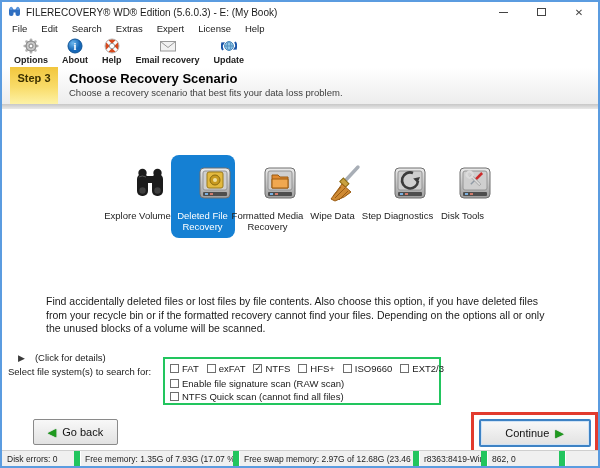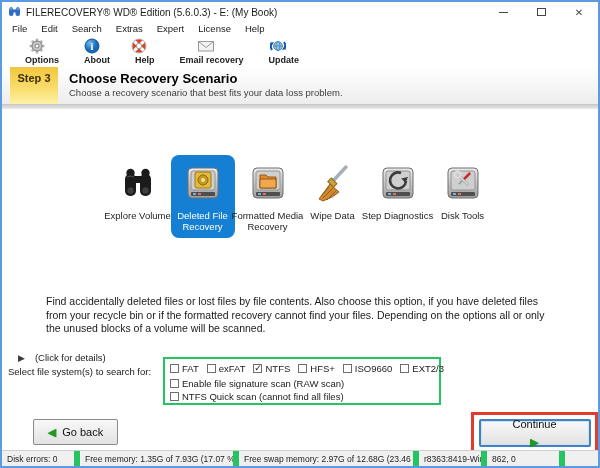--- a/index.html
+++ b/index.html
@@ -16,59 +16,59 @@
   .win-btn { width:38px; height:100%; display:flex; align-items:center; justify-content:center; color:#444; font-size:10px; }
   .max-glyph { width:9px; height:8px; border:1px solid #444; display:inline-block; }
   .min-glyph { width:9px; height:1px; background:#444; display:inline-block; }
   
   .menubar { height:13px; display:flex; align-items:center; padding-left:3px; background:#fff; }
   .menu-item { padding:0 7px; font-size:9.5px; }
   
   .toolbar { height:32px; display:flex; align-items:flex-start; padding:2px 0 0 5px; background:#fff; }
   .tool-item { display:flex; flex-direction:column; align-items:center; padding:0 7px; }
   .tool-icon { height:17px; display:flex; align-items:center; justify-content:center; }
-  .tool-label { font-size:9px; font-weight:bold; color:#222; margin-top:1px; white-space:nowrap;margin-left:11px; }
+  .tool-label { font-size:9px; font-weight:bold; color:#222; margin-top:1px; white-space:nowrap; }
   .tool-item.disabled .tool-label { color:#9a9a9a; }
   .tool-item.disabled .tool-icon { opacity:.45; filter:grayscale(1); }
   
   .banner { height:37px; background:linear-gradient(180deg,#ffffff 0%,#ededed 100%); position:relative; }
   .step-box {
     position:absolute; left:8px; top:0; bottom:0; width:48px; text-align:center;
     background:linear-gradient(180deg,#f2c63d 0%,#f9dc6a 55%,#fdf2a6 100%);
     font-weight:bold; font-size:11px; color:#3c3000; padding-top:5px;
   }
   .banner-texts { margin-left:67px; padding-top:4px; }
   .banner-title { font-size:13px; font-weight:bold; color:#000; }
   .banner-sub { font-size:9.5px; color:#3d3d3d; margin-top:1px; }
   .banner-shadow { height:5px; background:linear-gradient(180deg,#c7c7c7,#e9e9e9); }
   
   .content { position:relative; height:341px; background:#fff; }
   .scenarios { position:absolute; top:46px; left:0; right:0; display:flex; justify-content:center; gap:1px; }
-  .scenario { width:64px; display:flex; flex-direction:column; align-items:center; padding:8px 0 6px 0; border-radius:8px; }
+  .scenario { width:64px; display:flex; flex-direction:column; align-items:flex-end; padding:8px 0 6px 0; border-radius:8px; }
   .scenario-label { font-size:9.5px; line-height:11px; text-align:center; margin-top:5px; width:80px; margin-left:-8px; margin-right:-8px; color:#222; }
   .scenario.selected { background:#1580d3; }
   .scenario.selected .scenario-label { color:#fff; }
   .description { position:absolute; top:186px; left:44px; width:514px; font-size:10.5px; line-height:13.5px; color:#1a1a1a; }
   .expander { position:absolute; top:243px; left:16px; display:flex; align-items:center; }
   .expander-tri { font-size:9px; color:#3a3a3a; }
   .expander-label { font-size:9.5px; margin-left:10px; }
   .select-label { position:absolute; top:257px; left:6px; font-size:9.5px; }
   .fs-panel { position:absolute; left:161px; top:248px; width:278px; height:48px; border:2px solid #22c55e; padding:3px 0 0 5px; }
   .fs-row { display:flex; align-items:center; height:13px; }
   .fs-opt { display:flex; align-items:center; margin-right:8px; }
   .checkbox { width:9px; height:9px; border:1px solid #6e6e6e; background:#fff; display:flex; align-items:center; justify-content:center; font-size:9px; line-height:9px; color:#111; }
   .cb-label { font-size:9.5px; margin-left:3px; white-space:nowrap; }
   
   .btn { display:flex; align-items:center; justify-content:center; gap:6px;
          background:linear-gradient(180deg,#f8f8f8,#e2e2e2); border:1px solid #8a8a8a;
          border-radius:2px; font-size:11px; color:#111; }
   .arrow { font-size:11px; color:#1f9a1f; text-shadow:0 0 1px #0c6a0c; }
   .back-btn { position:absolute; left:31px; top:310px; width:85px; height:26px; }
   .continue-wrap { position:absolute; left:469px; top:303px; width:127px; height:42px; border:3px solid #e23b2e; display:flex; align-items:center; justify-content:center; }
-  .continue-btn { width:112px; height:28px; border:2px solid #3d82c4; box-shadow:inset 0 0 0 1px #cfe2f5;flex-direction:column; }
+  .continue-btn { width:112px; height:28px; border:2px solid #3d82c4; box-shadow:inset 0 0 0 1px #cfe2f5; }
   
   .statusbar { position:absolute; left:0; right:0; bottom:0; height:16px; background:#f0f0f0; border-top:1px solid #cfcfcf; display:flex; font-size:8.5px; color:#222; }
   .seg { display:flex; align-items:center; padding-left:5px; border-right:6px solid #22c55e; box-shadow:1px 0 0 #fff; white-space:nowrap; overflow:hidden; }
   .seg1{width:78px;} .seg2{width:159px;} .seg3{width:180px;} .seg4{width:68px;} .seg5{width:78px;} .seg6{flex:1; border-right:none;}
 </style>
 </head>
 <body>
 
 <div class="window">
 

